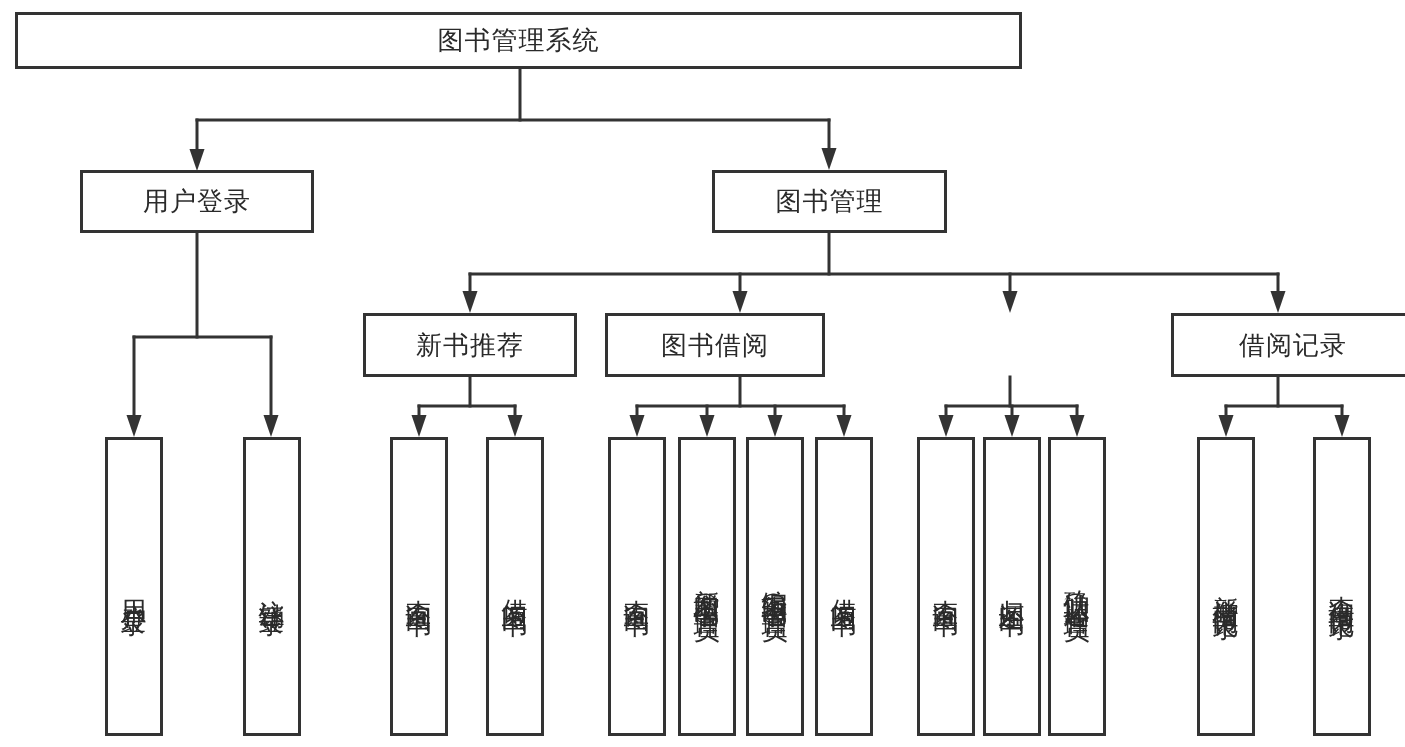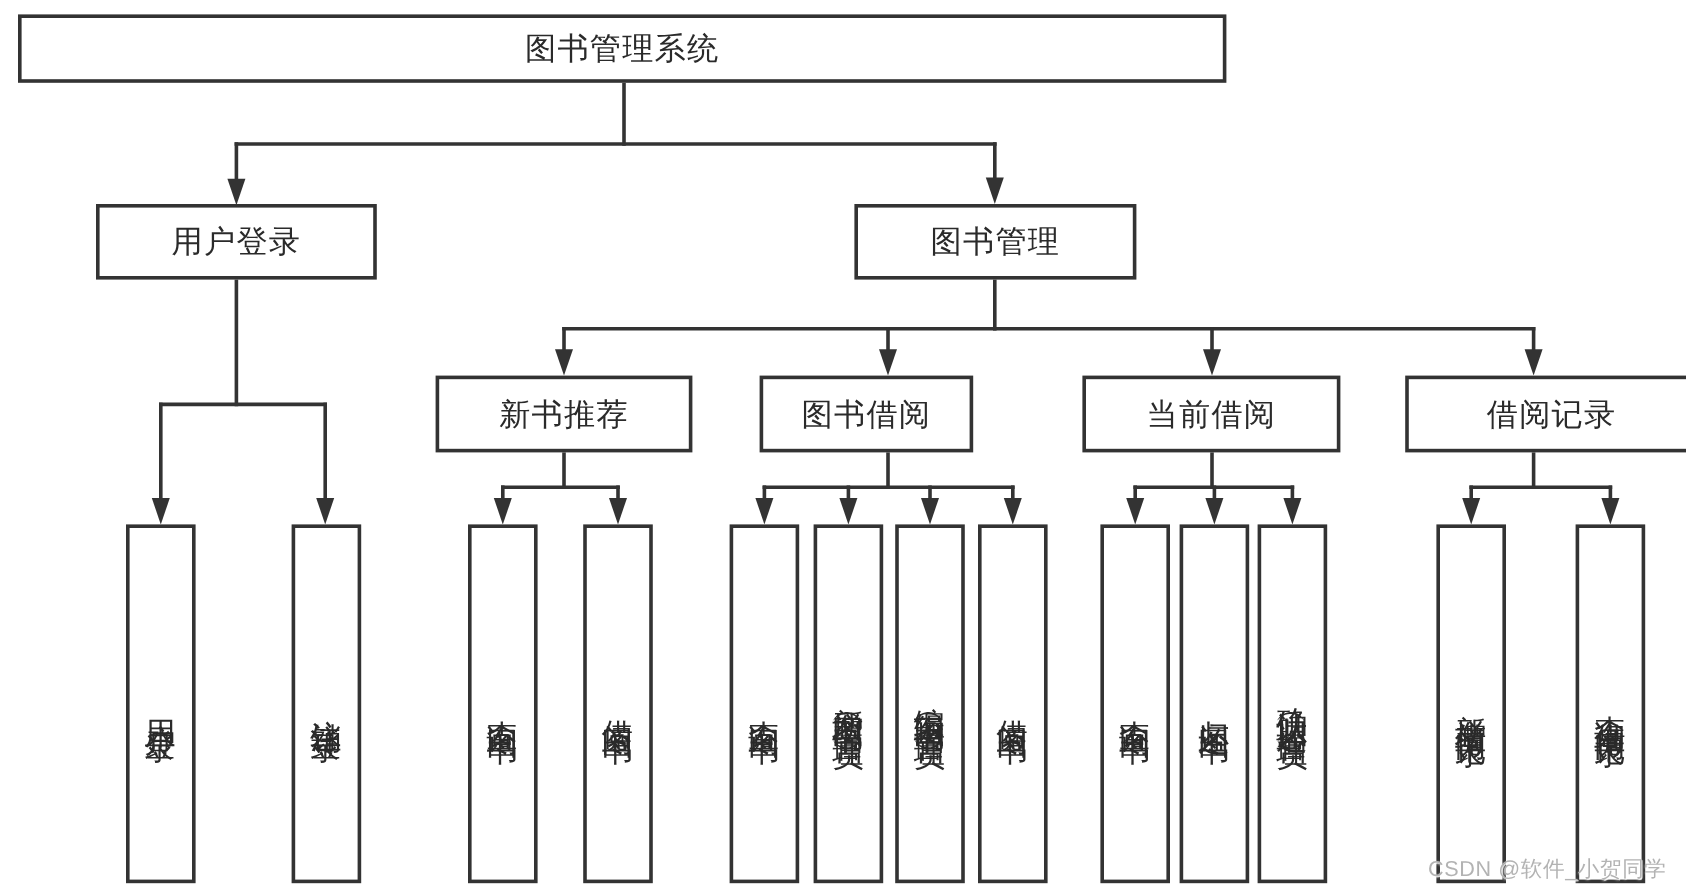--- a/index.html
+++ b/index.html
@@ -45,21 +45,21 @@
     letter-spacing: 4px;
     line-height: 1;
     white-space: nowrap;
   }
   
   .root   { left: 15px;  top: 12px;  width: 1007px; height: 57px; }
   .n-user { left: 80px;  top: 170px; width: 234px;  height: 63px; }
   .n-book { left: 712px; top: 170px; width: 235px;  height: 63px; }
   .lvl3   { top: 313px;  height: 64px; }
   .n-rec  { left: 363px;  width: 214px; }
-  .n-bor  { left: 633px;  width: 178px; }
+  .n-bor  { left: 605px;  width: 220px; }
   .n-cur  { left: 902px;  width: 215px; }
   .n-his  { left: 1171px; width: 244px; }
   .leaf   { top: 437px; height: 299px; width: 58px; }
   .lf0  { left: 105px; }
   .lf1  { left: 243px; }
   .lf2  { left: 390px; }
   .lf3  { left: 486px; }
   .lf4  { left: 608px; }
   .lf5  { left: 678px; }
   .lf6  { left: 746px; }
@@ -164,23 +164,20 @@
   <div class="box lvl3 n-rec">
     <span class="hlabel">新书推荐</span>
   </div>
 
   <div class="box n-book">
     <span class="hlabel">图书管理</span>
   </div>
   <div class="box lvl3 n-bor">
     <span class="hlabel">图书借阅</span>
   </div>
-  <div class="box lvl3 n-cur">
-    <span class="hlabel">当前借阅</span>
-  </div>
   <div class="box lvl3 n-his">
     <span class="hlabel">借阅记录</span>
   </div>
 
   <div class="box leaf lf0">
     <span class="vtext">用户登录</span>
   </div>
   <div class="box leaf lf1">
     <span class="vtext">注销登录</span>
   </div>
@@ -211,15 +208,14 @@
   <div class="box leaf lf10">
     <span class="vtext">确认归还（管理员）</span>
   </div>
   <div class="box leaf lf11">
     <span class="vtext">新增借阅记录</span>
   </div>
   <div class="box leaf lf12">
     <span class="vtext">查询借阅记录</span>
   </div>
 
-  <div id="watermark">CSDN @软件_小贺同学</div>
 
 </div>
 
 </body></html>

